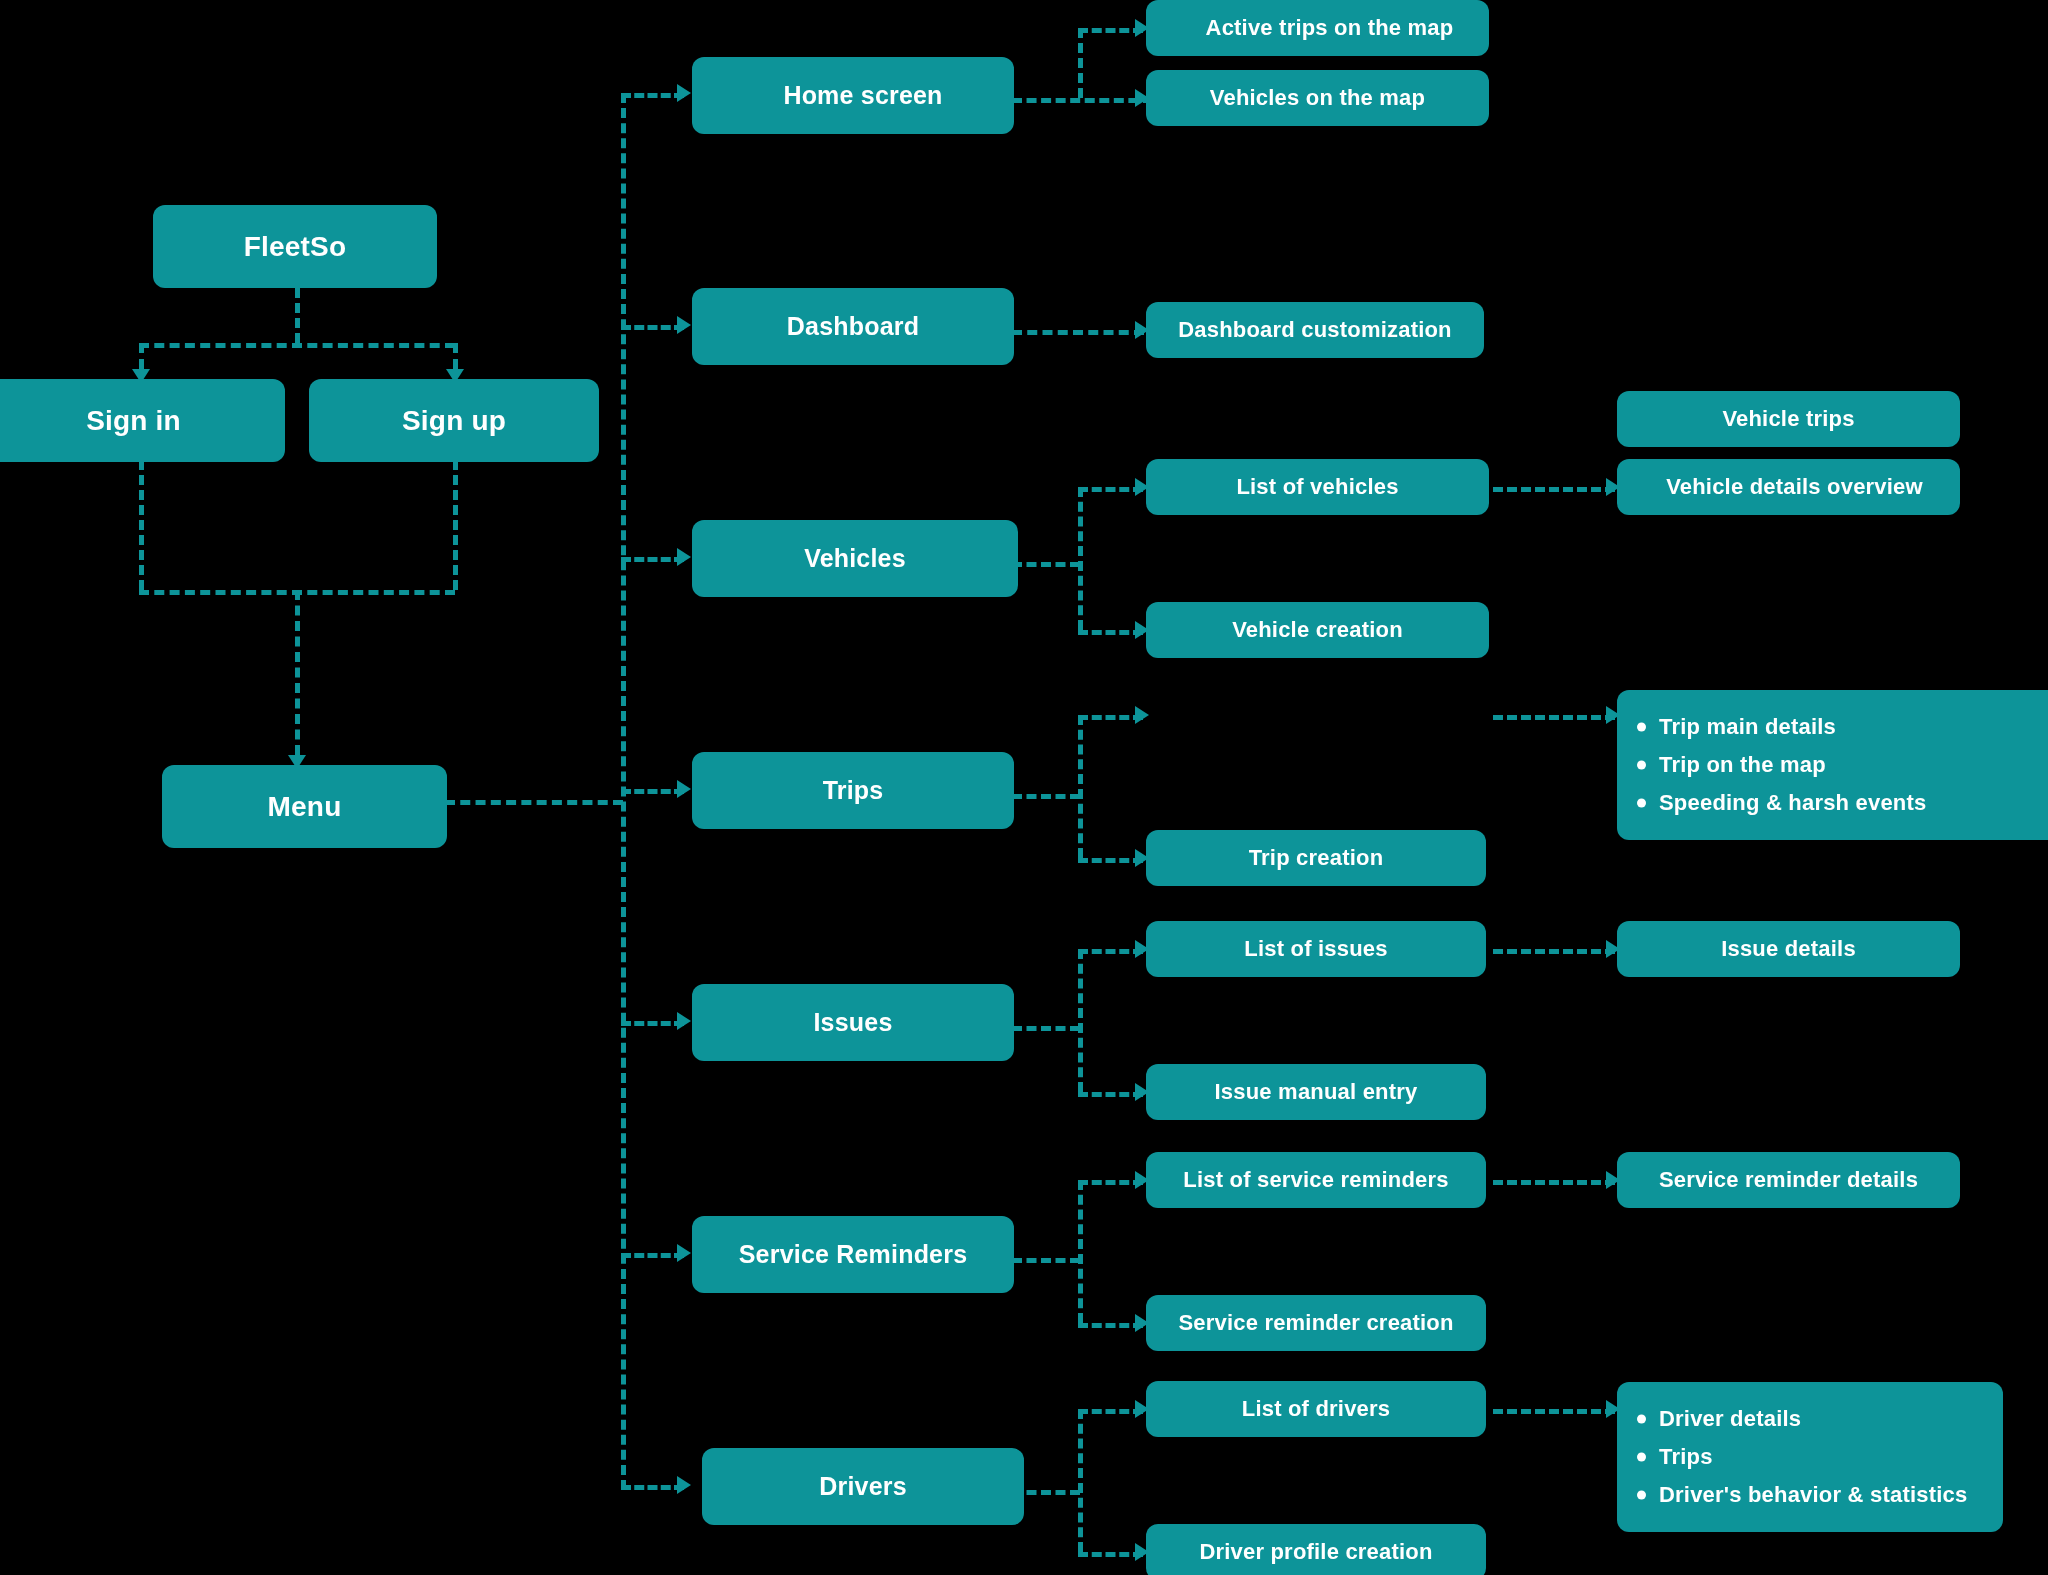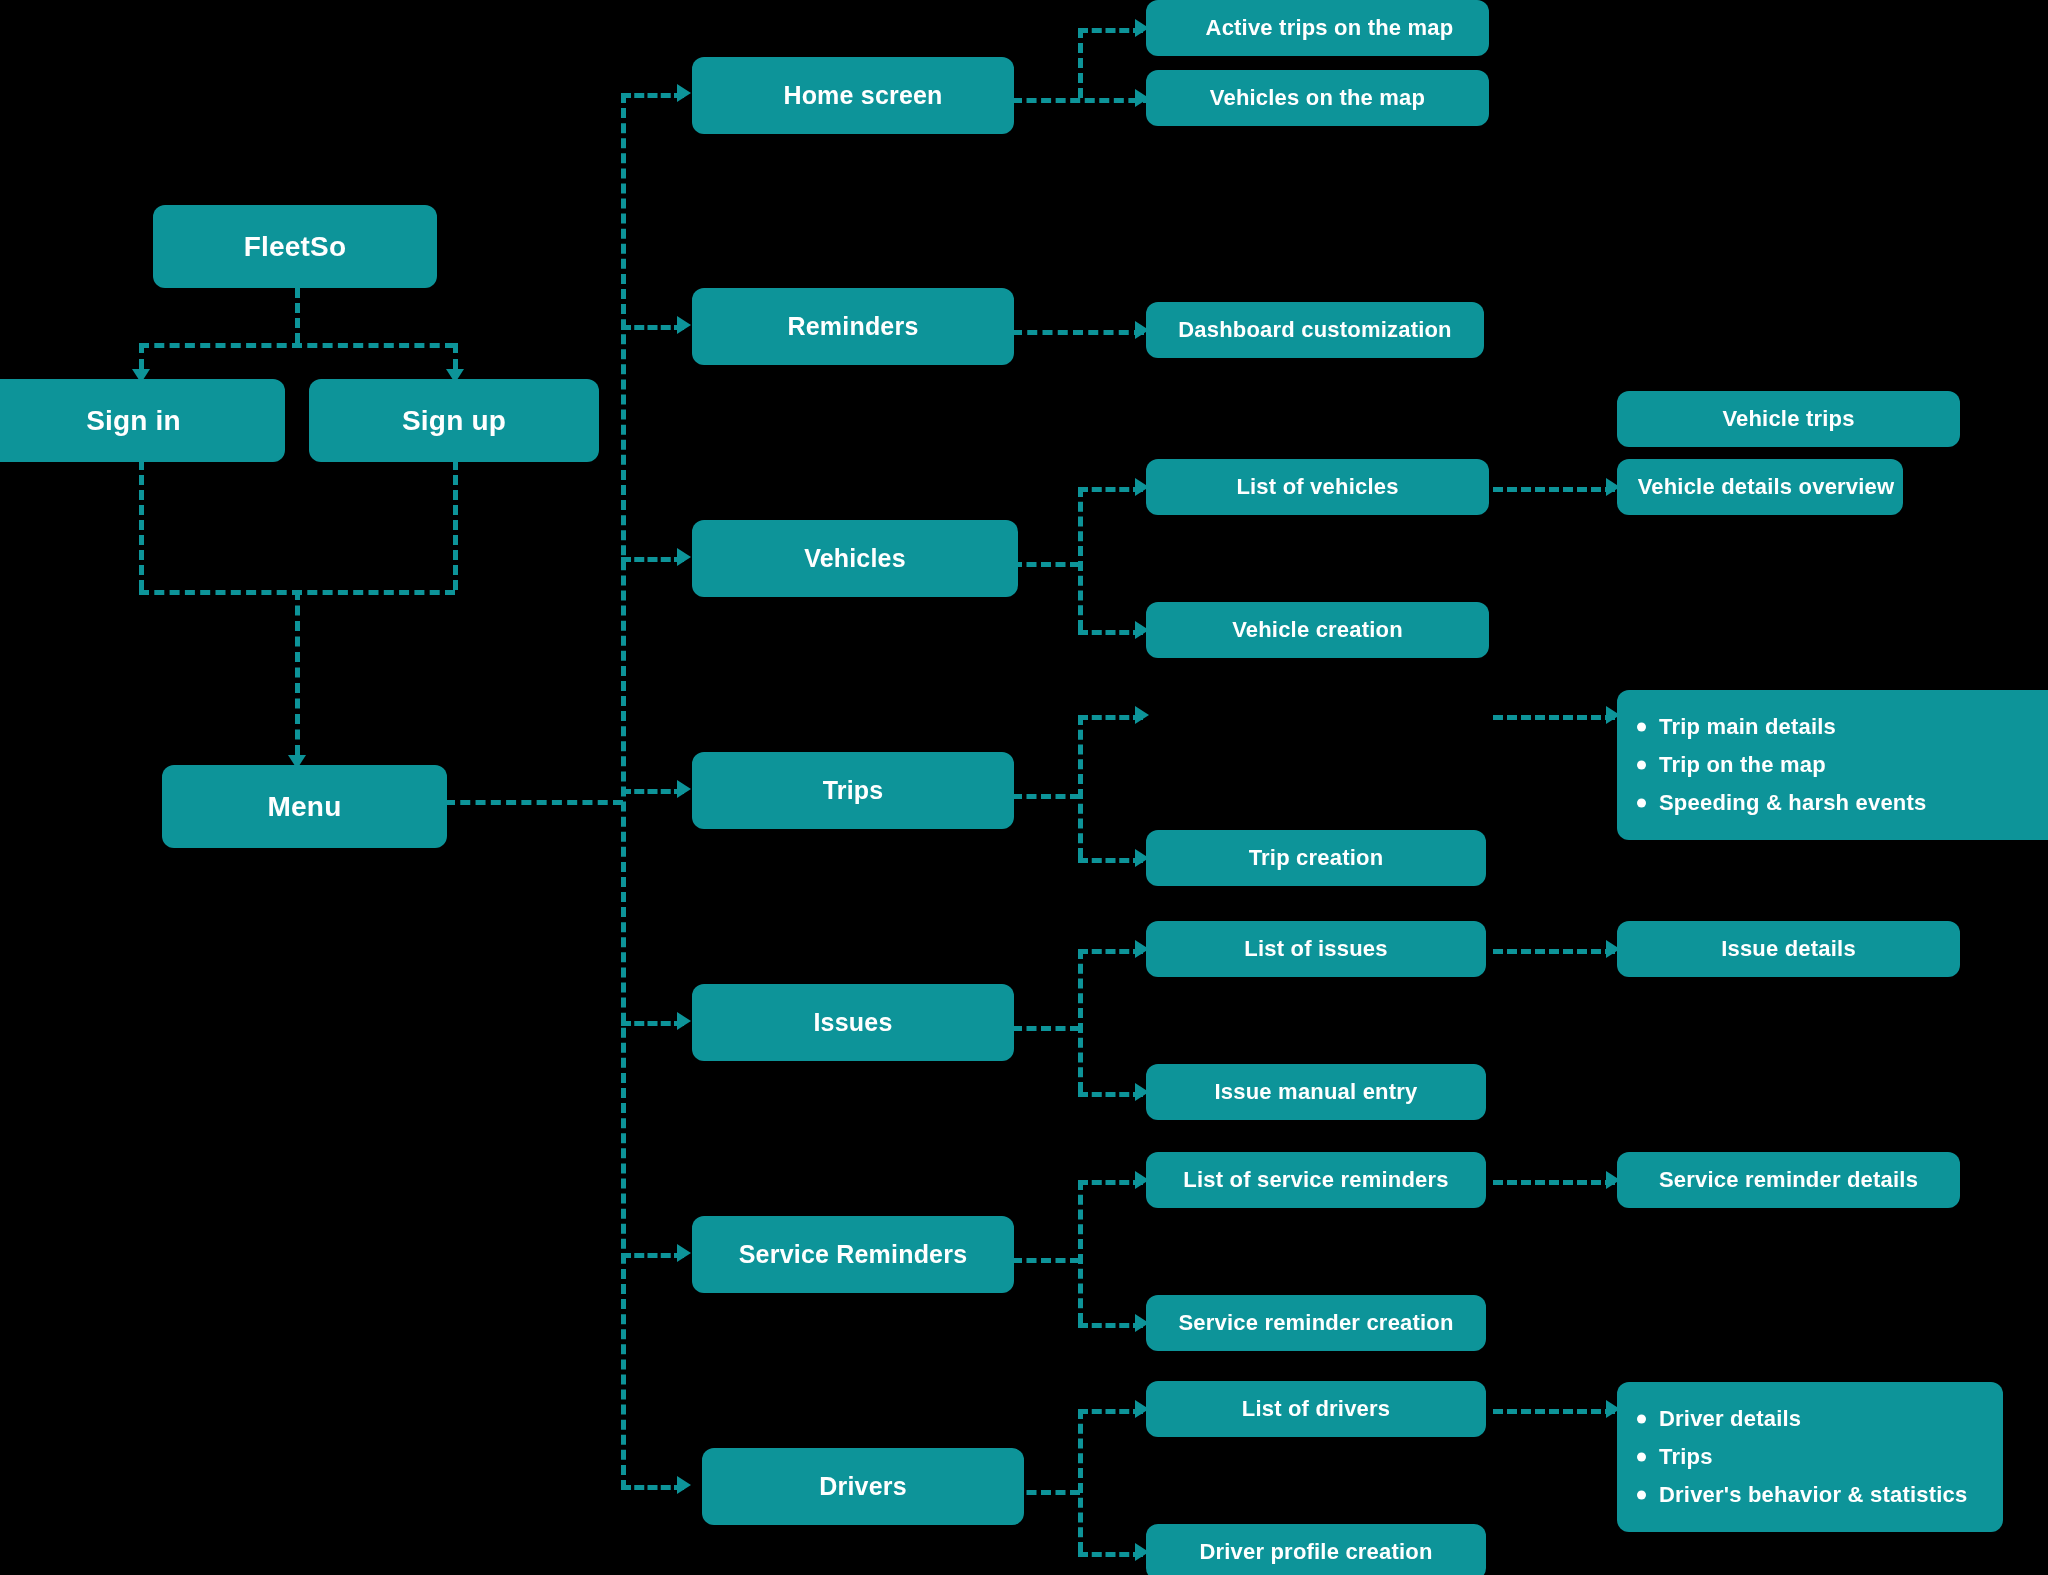--- a/index.html
+++ b/index.html
@@ -190,21 +190,21 @@
   <div class="node" style="left:153px; top:205px; width:284px; height:83px; font-size:28px;">FleetSo</div>
 
   <div class="node" style="left:-18px; top:379px; width:303px; height:83px; font-size:28px;">Sign in</div>
 
   <div class="node" style="left:309px; top:379px; width:290px; height:83px; font-size:28px;">Sign up</div>
 
   <div class="node" style="left:162px; top:765px; width:285px; height:83px; font-size:28px;">Menu</div>
 
   <div class="node" style="left:692px; top:57px; width:322px; height:77px; font-size:25px;padding-left:20px;">Home screen</div>
 
-  <div class="node" style="left:692px; top:288px; width:322px; height:77px; font-size:25px;">Reminders</div>
+  <div class="node" style="left:692px; top:288px; width:322px; height:77px; font-size:25px;">Dashboard</div>
 
   <div class="node" style="left:692px; top:520px; width:326px; height:77px; font-size:25px;">Vehicles</div>
 
   <div class="node" style="left:692px; top:752px; width:322px; height:77px; font-size:25px;">Trips</div>
 
   <div class="node" style="left:692px; top:984px; width:322px; height:77px; font-size:25px;">Issues</div>
 
   <div class="node" style="left:692px; top:1216px; width:322px; height:77px; font-size:25px;">Service Reminders</div>
 
   <div class="node" style="left:702px; top:1448px; width:322px; height:77px; font-size:25px;">Drivers</div>
@@ -229,21 +229,21 @@
   <div class="node" style="left:1146px; top:1152px; width:340px; height:56px; font-size:22px;">List of service reminders</div>
 
   <div class="node" style="left:1146px; top:1295px; width:340px; height:56px; font-size:22px;">Service reminder creation</div>
 
   <div class="node" style="left:1146px; top:1381px; width:340px; height:56px; font-size:22px;">List of drivers</div>
 
   <div class="node" style="left:1146px; top:1524px; width:340px; height:56px; font-size:22px;">Driver profile creation</div>
 
   <div class="node" style="left:1617px; top:391px; width:343px; height:56px; font-size:22px;">Vehicle trips</div>
 
-  <div class="node" style="left:1617px; top:459px; width:286px; height:56px; font-size:22px;padding-left:12px;">Vehicle details overview</div>
+  <div class="node" style="left:1617px; top:459px; width:343px; height:56px; font-size:22px;padding-left:12px;">Vehicle details overview</div>
 
   <div class="node list" style="left:1617px; top:690px; width:456px; height:150px; font-size:22px;">
     <ul>
       <li>Trip main details</li>
       <li>Trip on the map</li>
       <li>Speeding &amp; harsh events</li>
     </ul>
   </div>
 
   <div class="node" style="left:1617px; top:921px; width:343px; height:56px; font-size:22px;">Issue details</div>

